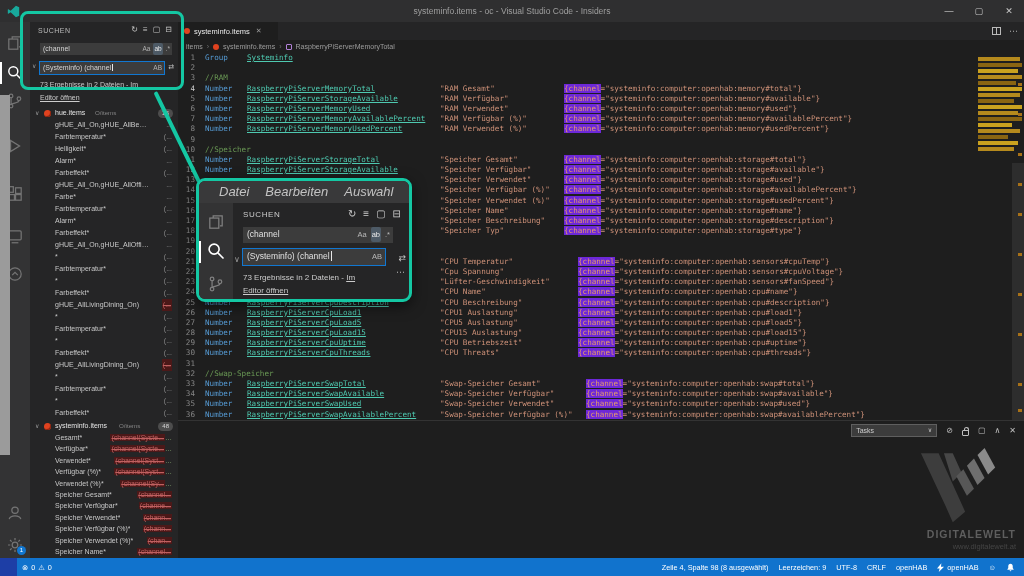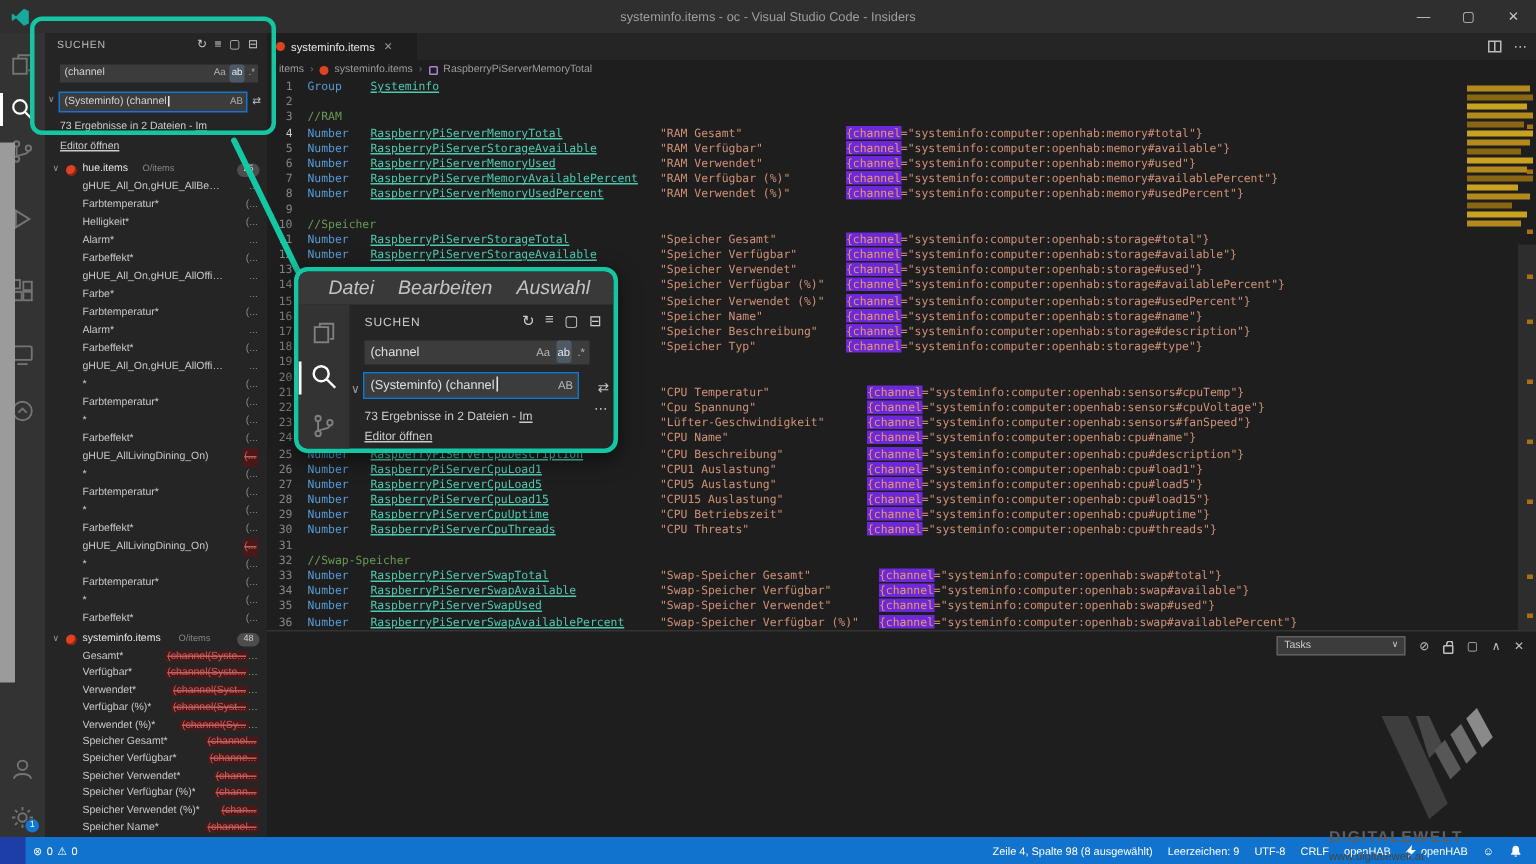--- a/index.html
+++ b/index.html
@@ -110,21 +110,21 @@
   .co-head-icons { position:absolute; right:8px; top:5px; display:flex; gap:7px; color:#cfcfcf; font-size:10px; }
   .co-input { position:absolute; left:10px; width:150px; height:16px; background:#3c3c3c; color:#e0e0e0; font-size:8.5px; line-height:15px; padding-left:4px; white-space:nowrap; }
   .co-in-icons { position:absolute; right:3px; top:0; display:flex; gap:4px; color:#b8b8b8; font-size:7.5px; line-height:15px; }
   .caret { border-left:1px solid #e8e8e8; margin-left:1px; }
   #co-chevron { position:absolute; left:1px; top:52px; color:#9a9a9a; font-size:8px; }
   #co-replace-all { position:absolute; right:3px; top:50px; color:#c5c5c5; font-size:9px; }
   #co-more { position:absolute; right:4px; top:64px; color:#c5c5c5; font-size:9px; }
   .co-msg { position:absolute; left:10px; color:#cccccc; font-size:8px; }
 
   
-  #watermark { left:886px; top:472px; width:130px; text-align:left; z-index:42; pointer-events:none; }
+  #watermark { left:886px; top:448px; width:130px; text-align:right; z-index:42; pointer-events:none; }
   #wm-title { color:#5e5e5e; font-size:10.5px; font-weight:bold; letter-spacing:1px; margin-top:4px; }
   #wm-url { color:#454545; font-size:7.5px; margin-top:2px; }
   svg { display:block; }
 </style>
 </head>
 <body>
 
 <div id="stage">
 
   <div id="desktop-strip" class="abs"></div>

